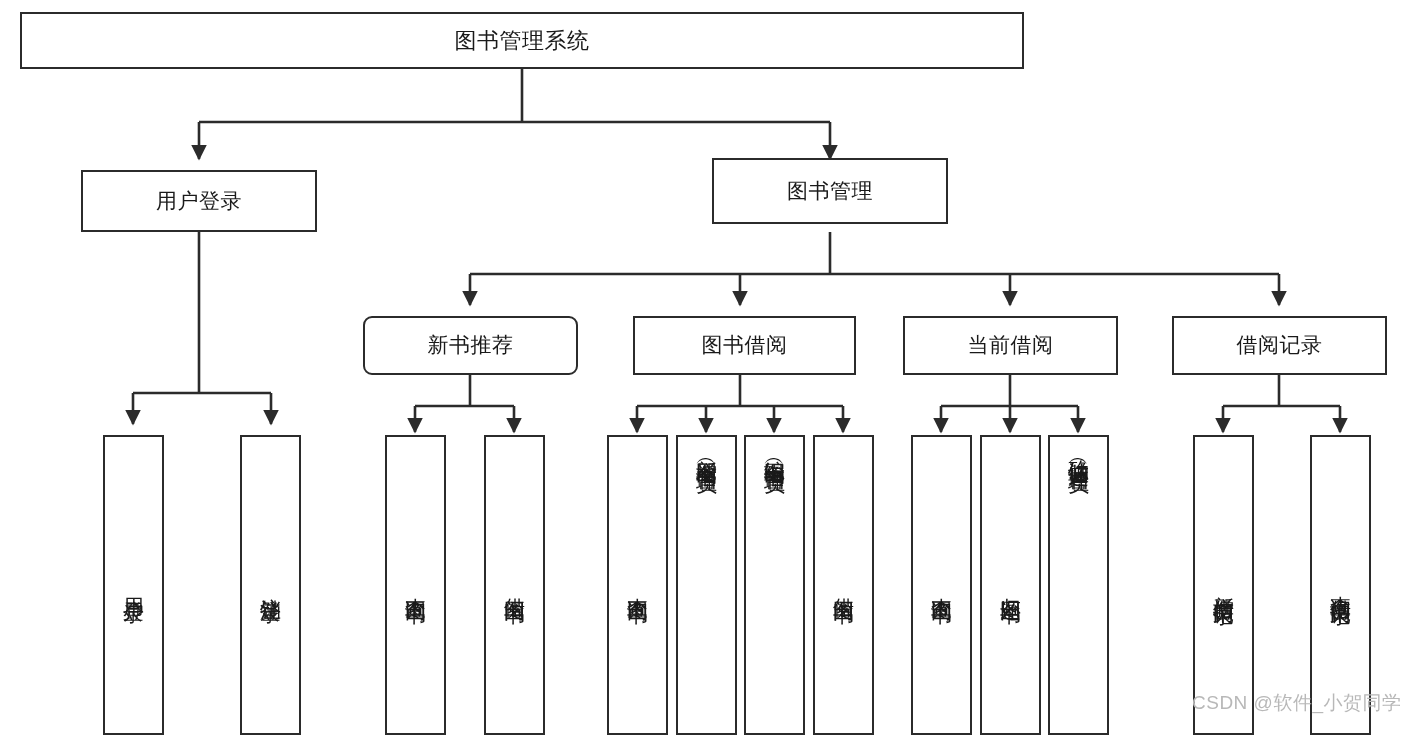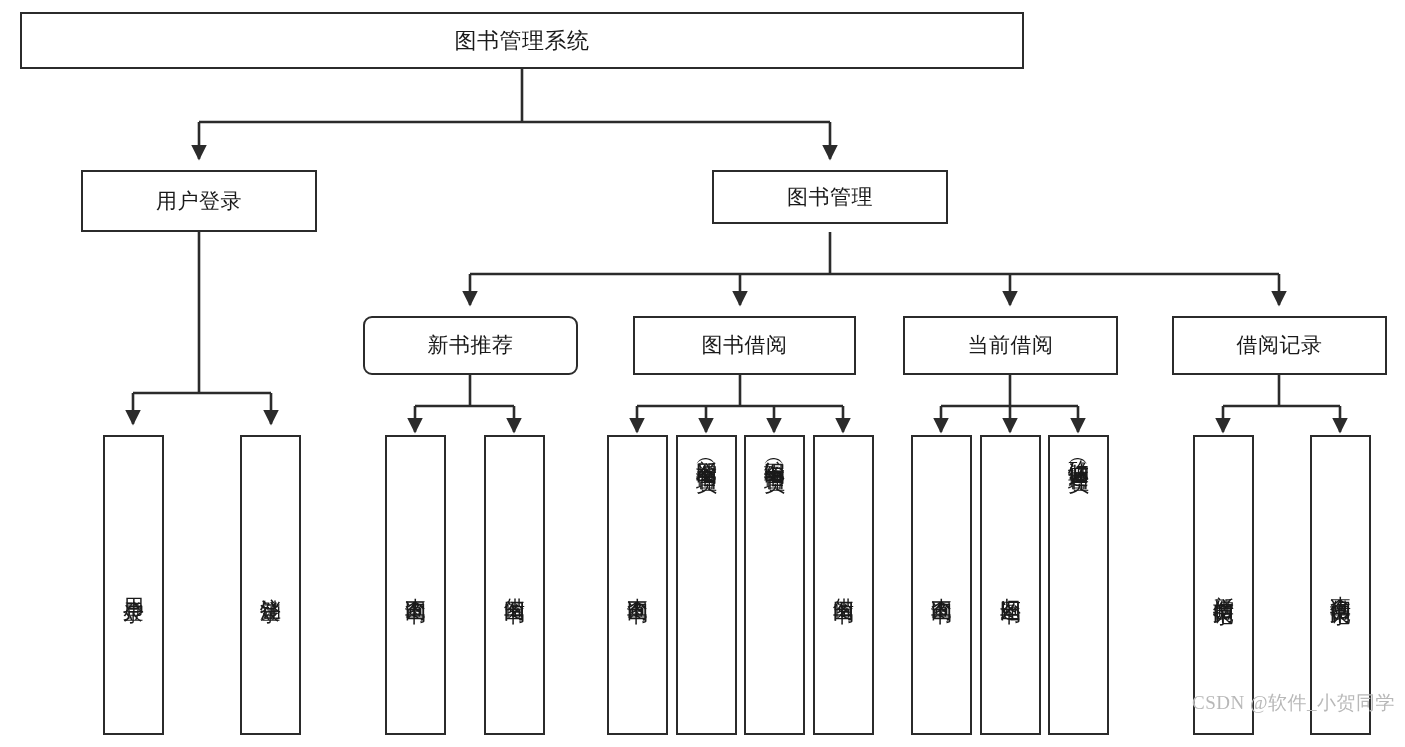--- a/index.html
+++ b/index.html
@@ -131,21 +131,21 @@
   </svg>
 
   <div class="node h root" style="left:20px; top:12px; width:1004px; height:57px;">
     <span class="lbl">图书管理系统</span>
   </div>
 
   <div class="node h" style="left:81px; top:170px; width:236px; height:62px;">
     <span class="lbl">用户登录</span>
   </div>
 
-  <div class="node h" style="left:712px; top:170px; width:236px; height:54px;">
+  <div class="node h" style="left:712px; top:158px; width:236px; height:66px;">
     <span class="lbl">图书管理</span>
   </div>
 
   <div class="node h" style="left:363px; top:316px; width:215px; height:59px;border-radius:9px;">
     <span class="lbl">新书推荐</span>
   </div>
 
   <div class="node h" style="left:633px; top:316px; width:223px; height:59px;">
     <span class="lbl">图书借阅</span>
   </div>
@@ -203,17 +203,17 @@
   </div>
 
   <div class="node v mid" style="left:1193px; top:435px; width:61px; height:300px;">
     <span class="lbl">新增借阅记录</span>
   </div>
 
   <div class="node v mid" style="left:1310px; top:435px; width:61px; height:300px;">
     <span class="lbl">查询借阅记录</span>
   </div>
 
-  <div class="watermark" style="left:1192px; top:690px;font-family:Liberation Serif, serif;">
+  <div class="watermark" style="left:1192px; top:690px;">
     <span>CSDN @软件_小贺同学</span>
   </div>
 
 </div>
 
 </body></html>

